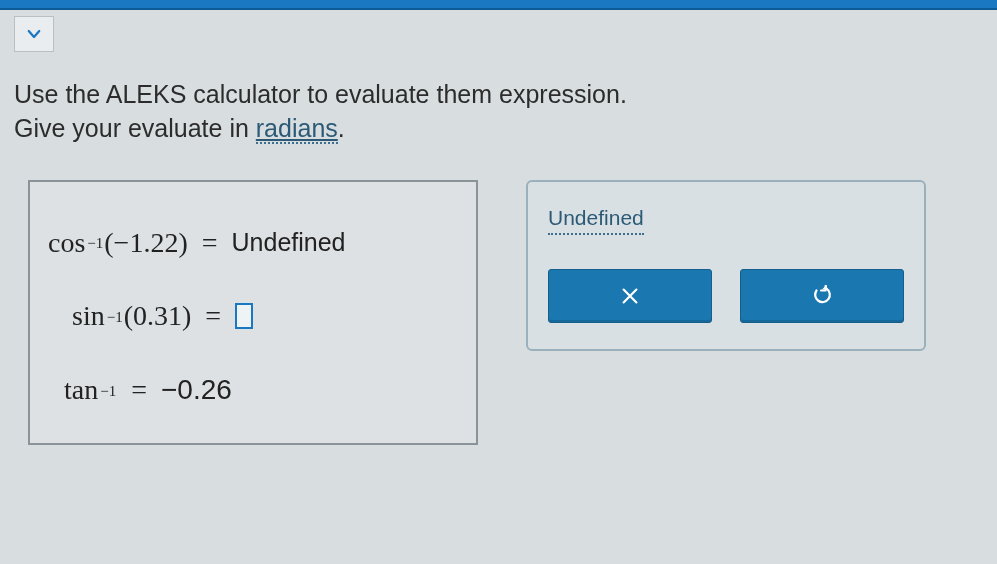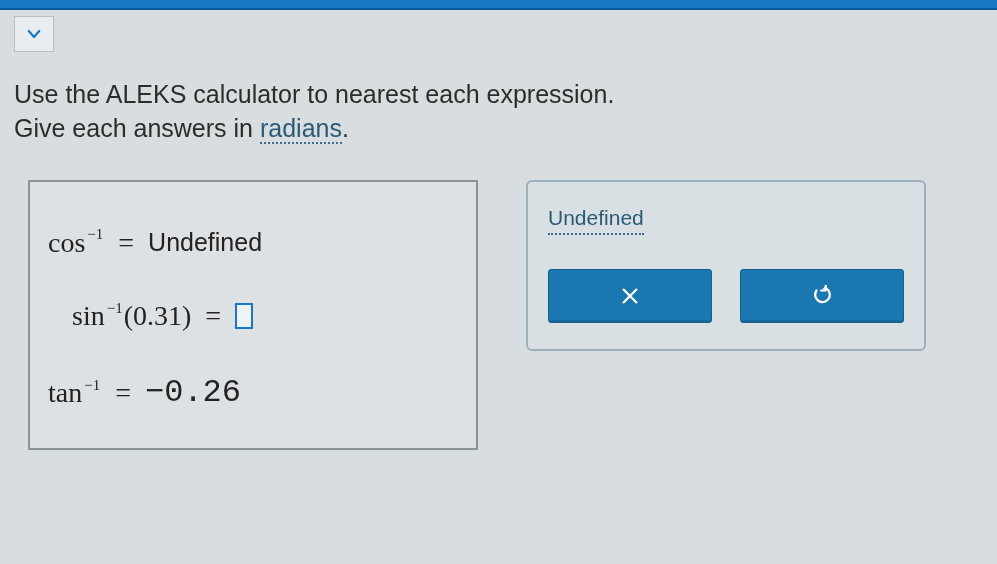--- a/index.html
+++ b/index.html
@@ -32,20 +32,21 @@
   .chevron-box svg { width: 18px; height: 18px; }
   .content {
     padding: 68px 14px 0 14px;
     color: #2c2c2c;
     font-size: 25px;
     line-height: 1.35;
   }
   .dotted {
     border-bottom: 2px dotted #3b6e8f;
     color: #2c5a76;
+    text-decoration: underline;
   }
   .work-area {
     display: flex;
     gap: 48px;
     margin-top: 34px;
     align-items: flex-start;
     padding-left: 14px;
   }
   .math-box {
     border: 2px solid #8a9398;
@@ -55,36 +56,36 @@
     font-family: "Times New Roman", serif;
   }
   .math-row {
     display: flex;
     align-items: center;
     font-size: 28px;
     color: #222;
     margin: 18px 0 36px 0;
     white-space: nowrap;
   }
-  .math-row:last-child { margin-bottom: 6px; }
-  .fn { display: inline-flex; align-items: center; }
+  .math-row:last-child { margin-bottom: 6px; margin-left: 16px; }
+  .fn { display: inline-flex; align-items: flex-end; }
   .fn-name { }
   .sup {
     font-size: 15px;
     position: relative;
     top: -8px;
     margin: 0 1px 0 2px;
   }
   .arg { margin-left: 0; }
   .eq { margin: 0 14px; }
   .ans {
     font-family: Arial, Helvetica, sans-serif;
     font-size: 25px;
   }
-  .ans-times { font-family: Liberation Mono, monospace; font-size: 32px; }
+  .ans-times { font-family: Liberation Sans, sans-serif; font-size: 28px; }
   .input-slot {
     display: inline-block;
     width: 18px;
     height: 26px;
     border: 2px solid #1a77c2;
     background: #eef3f6;
     vertical-align: middle;
   }
   .right-panel {
     border: 2px solid #9bb0bd;
@@ -126,33 +127,34 @@
 
 <div class="topbar"></div>
 
 <div class="chevron-box">
   <svg viewBox="0 0 24 24">
     <path d="M5 8 L12 16 L19 8" fill="none" stroke="#1a77c2" stroke-width="3" stroke-linecap="round" stroke-linejoin="round"></path>
   </svg>
 </div>
 
 <div class="content">
-  <div>Use the ALEKS calculator to nearest each expression.</div>
+  <div>Use the ALEKS calculator to evaluate them expression.</div>
   <div>
-    <span>Give each answers in </span><span class="dotted">radians</span><span>.</span>
+    <span>Give your evaluate in </span><span class="dotted">radians</span><span>.</span>
   </div>
 
   <div class="work-area">
     <div class="math-box">
 
       <div class="math-row">
         <span class="fn">
           <span class="fn-name">cos</span>
           <span class="sup">−1</span>
         </span>
+        <span class="arg">(−1.22)</span>
         <span class="eq">=</span>
         <span class="ans">Undefined</span>
       </div>
 
       <div class="math-row" style="padding-left:24px;">
         <span class="fn">
           <span class="fn-name">sin</span>
           <span class="sup">−1</span>
         </span>
         <span class="arg">(0.31)</span>

